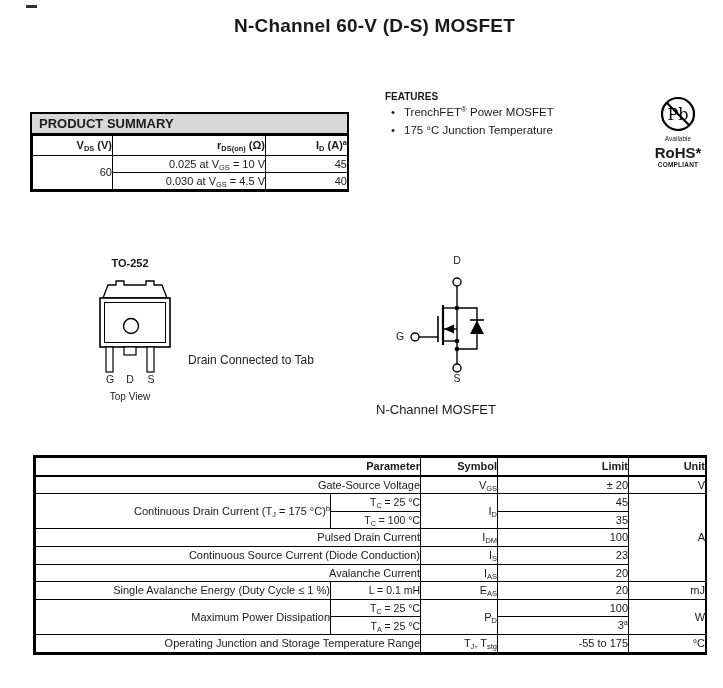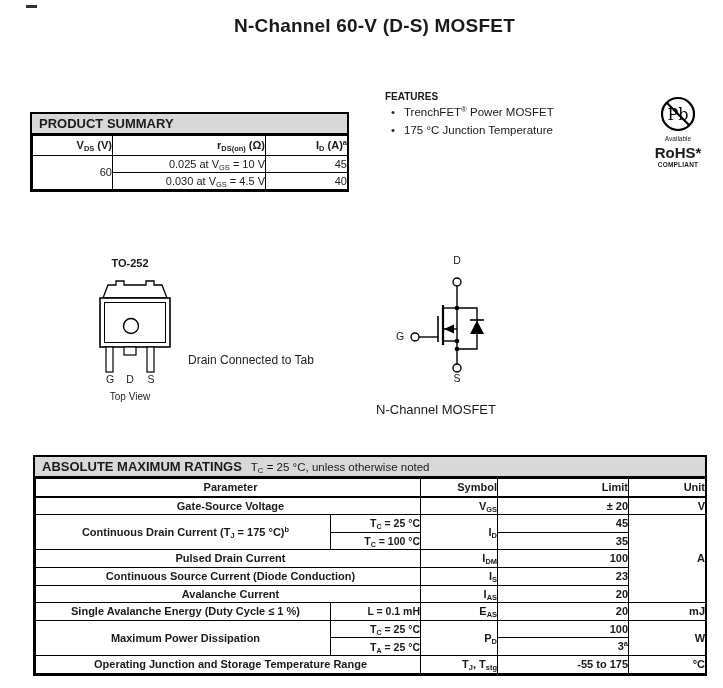--- a/index.html
+++ b/index.html
@@ -16,21 +16,21 @@
 
   
   .tbl-box{box-sizing:border-box;border:2px solid #000;background:#fff;}
   .band{box-sizing:border-box;background:#d8d8d8;border-bottom:2px solid #000;
         font-weight:bold;font-size:13px;padding:2px 0 2px 7px;display:flex;align-items:baseline;}
   .band .sub-note{font-weight:normal;font-size:11.5px;margin-left:9px;}
   table{border-collapse:collapse;table-layout:fixed;width:100%;}
   td,th{border:1px solid #000;font-size:11px;line-height:1.15;padding:0;vertical-align:middle;
         overflow:hidden;white-space:nowrap;}
   .cc{text-align:right;}
-  .lc{text-align:center;padding-left:5px;}
+  .lc{text-align:right;padding-left:5px;}
 
   
   .ps{left:30px;top:112px;width:319px;}
   .ps td{height:16px;}
   .ps tr.hdr td{height:19px;font-weight:bold;}
 
   
   .features{left:385px;top:91px;width:250px;}
   .features .ttl{font-size:10px;font-weight:bold;margin-bottom:4px;}
   .feat-item{font-size:11.5px;margin:0 0 6px 6px;display:flex;}
@@ -42,21 +42,21 @@
   .rohs .name{font-size:15px;font-weight:bold;margin-top:2px;}
   .rohs .comp{font-size:6.5px;font-weight:bold;letter-spacing:.2px;}
   .pin-lbl{font-size:10.5px;transform:translateX(-50%);}
   .pkg-name{left:95px;top:257px;width:70px;text-align:center;font-size:11px;font-weight:bold;}
   .top-view{left:95px;top:391px;width:70px;text-align:center;font-size:10px;}
   .pkg-note{left:188px;top:353px;font-size:12px;color:#222;}
   .sym-caption{left:376px;top:402px;width:120px;text-align:center;font-size:13px;}
 
   
   .amr{left:33px;top:455px;width:674px;}
-  .amr td{height:16.6px;font-weight:bold;}
+  .amr td{height:16.6px;}
   .amr tr.hdr td{font-weight:bold;border-bottom:2px solid #000;}
   .amr td.csub{font-size:10.5px;margin-left:35px;}
 
   
   .watermark{left:456px;top:640px;font-size:21px;color:#9e9e9e;opacity:.85;letter-spacing:1px;z-index:9;}
   svg{display:block;}
 </style>
 </head>
 <body>
 <div id="page">
@@ -151,24 +151,20 @@
   <circle cx="67" cy="55" r="2.3" fill="#000"></circle>
   <circle cx="67" cy="88" r="2.3" fill="#000"></circle>
   <circle cx="67" cy="96" r="2.3" fill="#000"></circle>
 </svg>
 <span class="abs pin-lbl" style="left:457px;top:254px;">D</span>
 <span class="abs pin-lbl" style="left:400px;top:330px;">G</span>
 <span class="abs pin-lbl" style="left:457px;top:372px;">S</span>
 <div class="abs sym-caption">N-Channel MOSFET</div>
 
 <div class="abs amr tbl-box">
-  <div class="band">
-    <span>ABSOLUTE MAXIMUM RATINGS</span>
-    <span class="sub-note">T<sub>C</sub> = 25 °C, unless otherwise noted</span>
-  </div>
   <table>
     <colgroup>
       <col style="width:295px">
           <col style="width:90px">
           <col style="width:77px">
       <col style="width:131px">
           <col style="width:77px">
     </colgroup>
     <tbody>
           <tr class="hdr">

